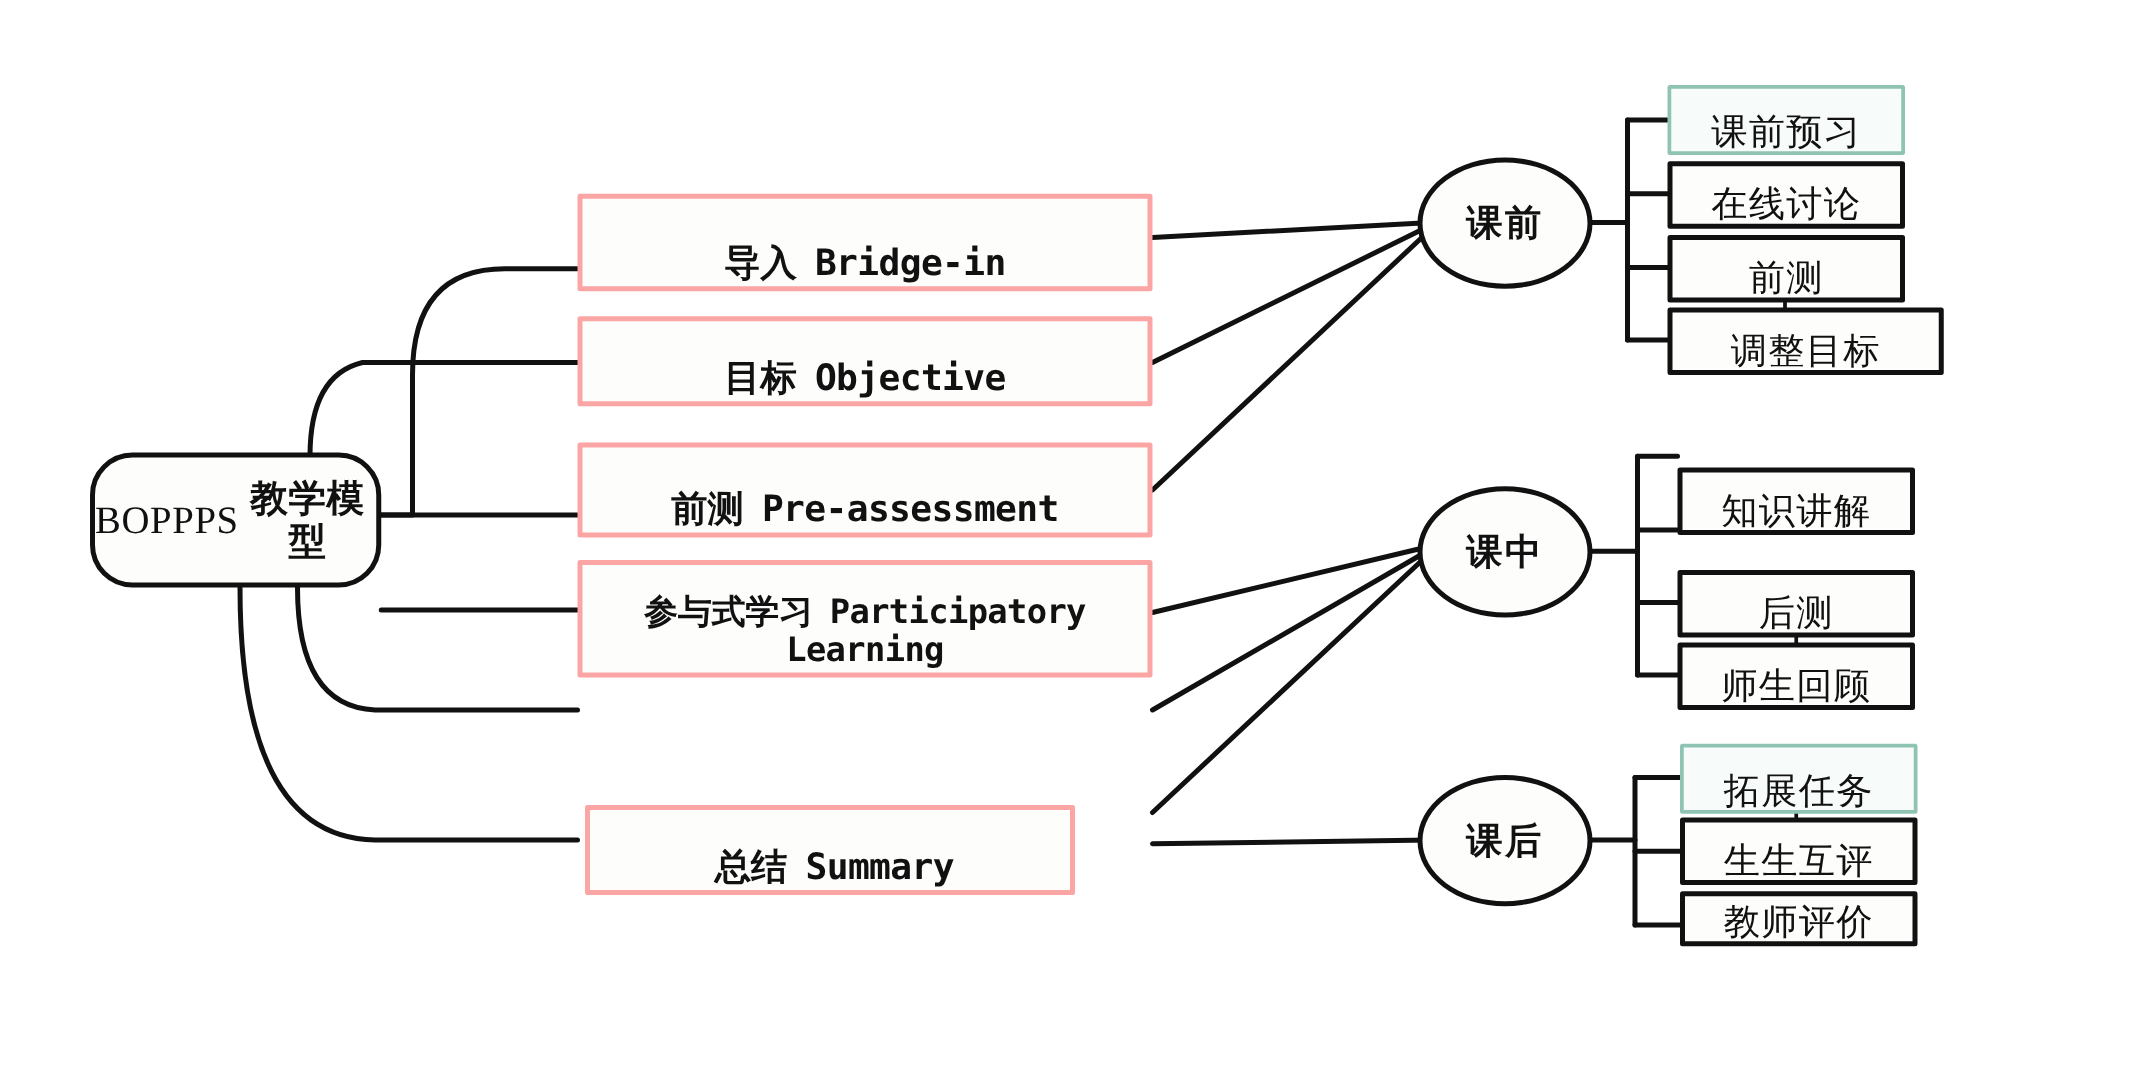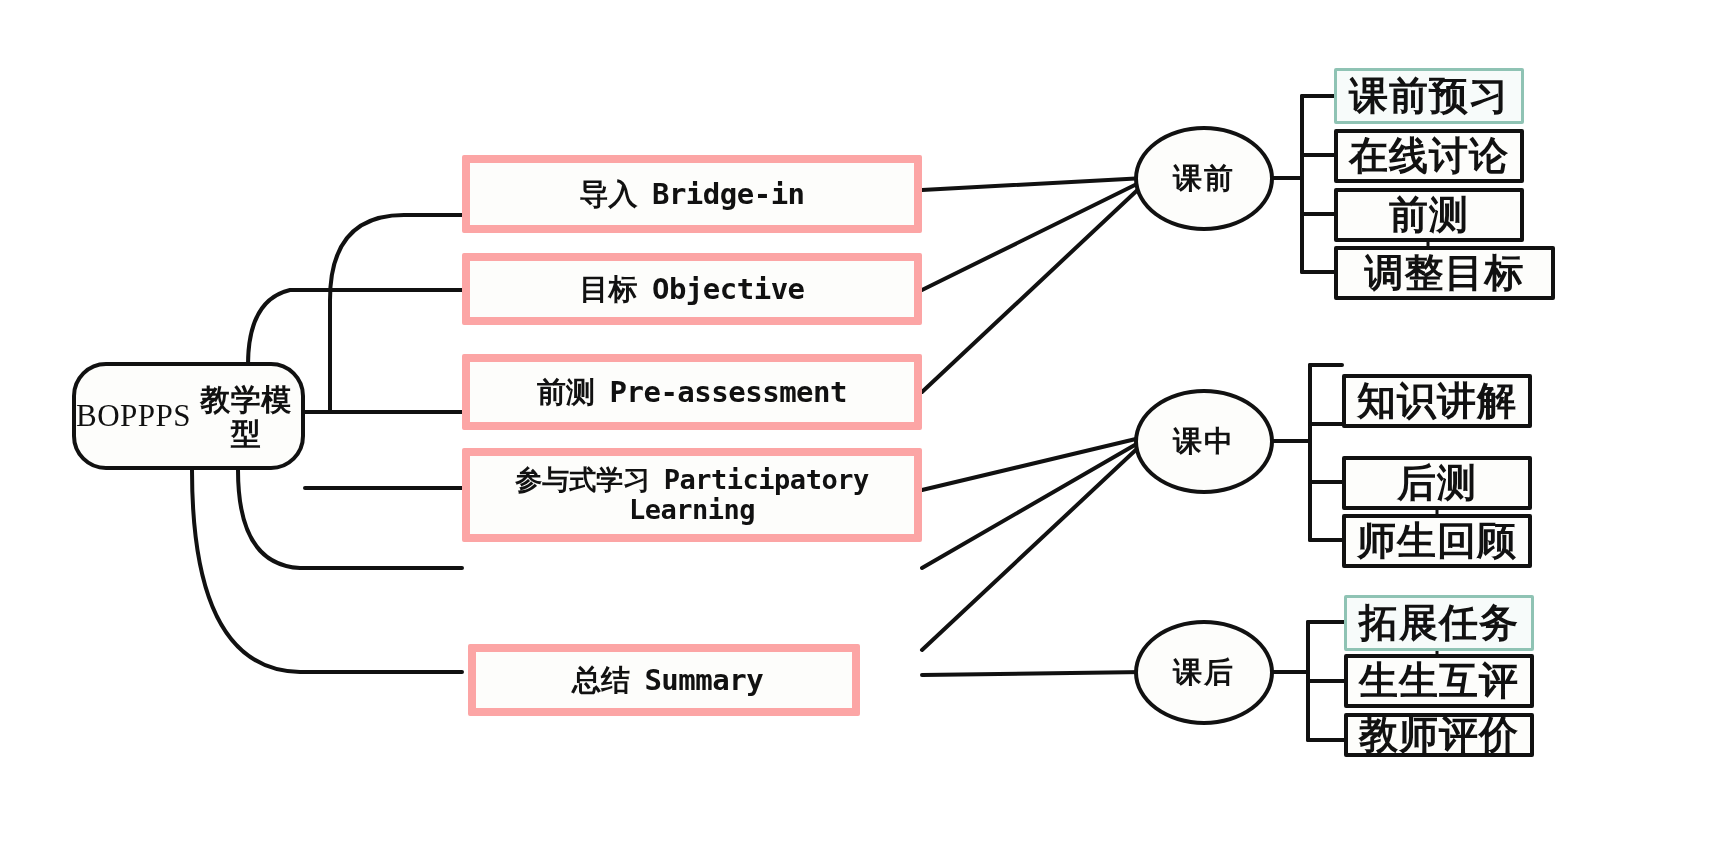--- a/index.html
+++ b/index.html
@@ -38,44 +38,46 @@
     border: 4px solid #111111;
     border-radius: 34px;
     flex-direction: row;
     font-size: 31px;
     letter-spacing: 0.5px;
   }
   .root-line-en { font-family: "Liberation Serif", serif; }
   .root-line-cn { font-family: "DejaVu Sans", sans-serif; font-weight: 600; font-size: 30px; margin-top: 2px;}
   
   .mid-node {
-    border: 8px solid #fca5a5;
+    border: 4px solid #fca5a5;
     border-radius: 2px;
     font-size: 29px;
     padding: 2px 8px;
+    align-items: flex-end;
   }
   .mid-node .cn { font-family: "DejaVu Sans", sans-serif; font-weight: 700; }
   .mid-node .en { font-family: "DejaVu Sans Mono", monospace; font-weight: 600; letter-spacing: -0.5px;}
   
   .phase-node {
     border: 4px solid #111111;
     border-radius: 50%;
     font-family: "DejaVu Sans", sans-serif;
     font-weight: 700;
     font-size: 29px;
     letter-spacing: 2px;
   }
   
   .leaf-node {
     border: 4px solid #111111;
     border-radius: 2px;
     font-family: "DejaVu Sans", sans-serif;
-    font-weight: 700;
-    font-size: 39px;
+    font-weight: 400;
+    font-size: 29px;
     letter-spacing: 1px;
+    align-items: flex-end;
   }
   .leaf-node.accent {
     border: 3px solid #8fc3b4;
     background: #f7fbfa;
   }
 </style>
 </head>
 <body>
 
 <div id="canvas">

